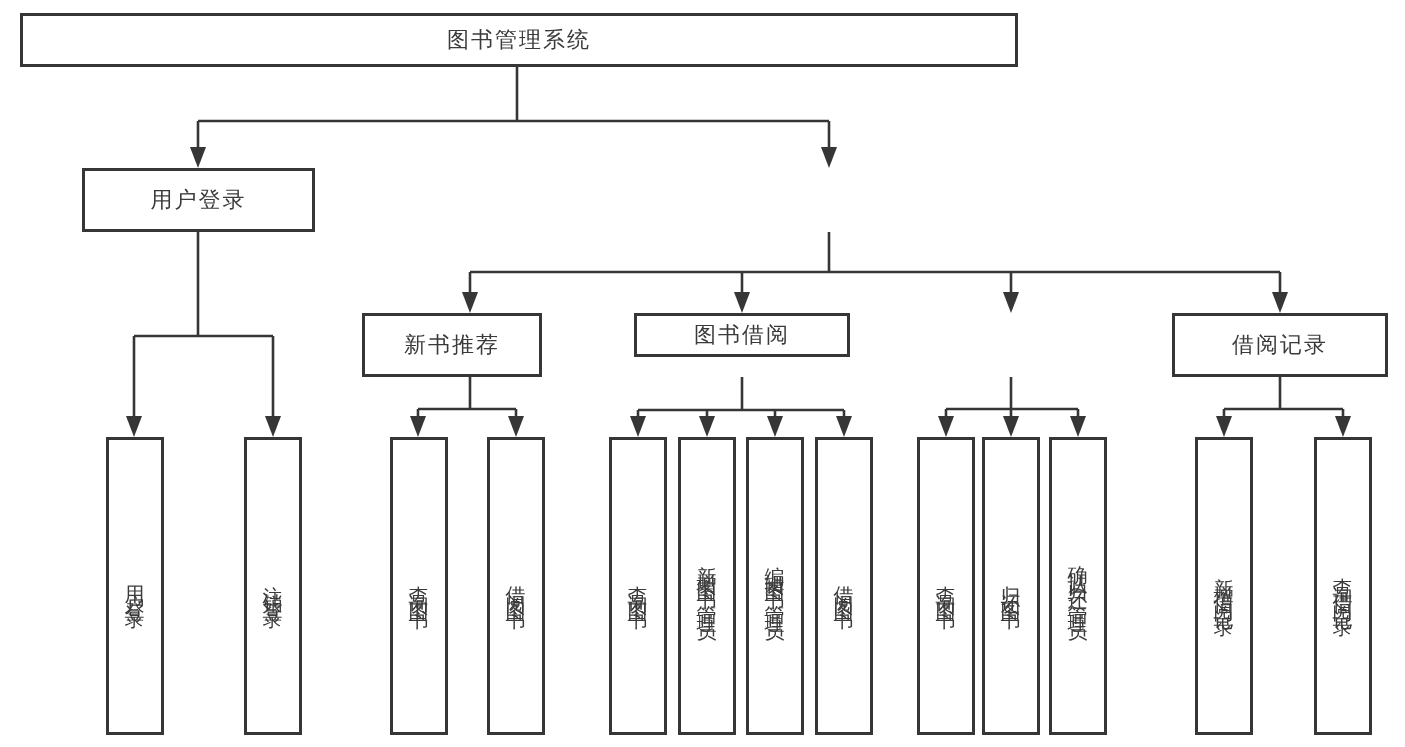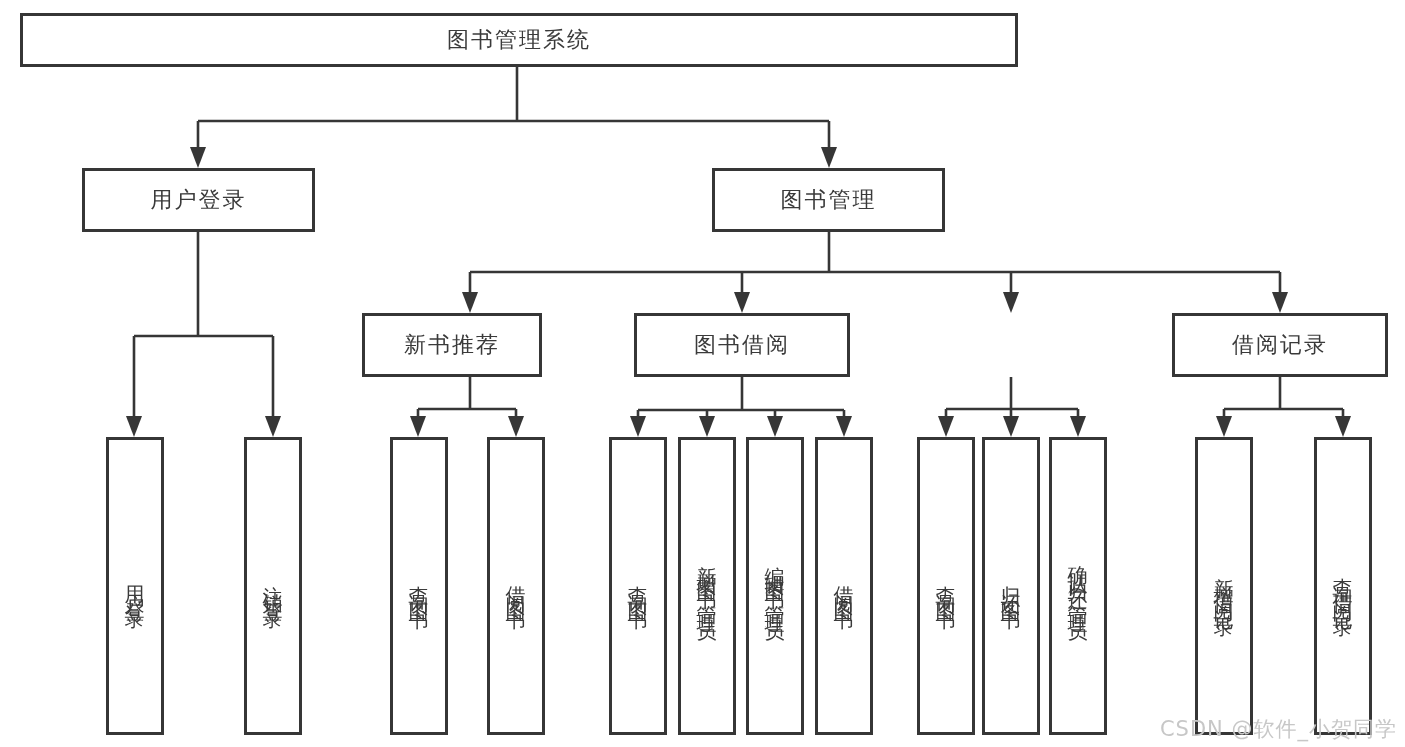--- a/index.html
+++ b/index.html
@@ -105,28 +105,25 @@
     </g>
   </svg>
 
   <div class="node h-node" style="left:20px; top:13px; width:998px; height:54px;">
     <span>图书管理系统</span>
   </div>
 
   <div class="node h-node" style="left:82px; top:168px; width:233px; height:64px;">
     <span>用户登录</span>
   </div>
-  <div class="node h-node" style="left:712px; top:168px; width:233px; height:64px;">
-    <span>图书管理</span>
-  </div>
 
   <div class="node h-node" style="left:362px; top:313px; width:180px; height:64px;">
     <span>新书推荐</span>
   </div>
-  <div class="node h-node" style="left:634px; top:313px; width:216px; height:64px;">
+  <div class="node h-node" style="left:634px; top:313px; width:216px; height:44px;">
     <span>图书借阅</span>
   </div>
   <div class="node h-node" style="left:1172px; top:313px; width:216px; height:64px;">
     <span>借阅记录</span>
   </div>
 
   <div class="node v-node" style="left:106px; top:437px; width:58px; height:298px;">
     <span>用户登录</span>
   </div>
   <div class="node v-node" style="left:244px; top:437px; width:58px; height:298px;">
@@ -163,15 +160,14 @@
     <span>确认归还（管理员）</span>
   </div>
 
   <div class="node v-node" style="left:1195px; top:437px; width:58px; height:298px;">
     <span>新增借阅记录</span>
   </div>
   <div class="node v-node" style="left:1314px; top:437px; width:58px; height:298px;">
     <span>查询借阅记录</span>
   </div>
 
-  <div class="watermark">CSDN @软件_小贺同学</div>
 
 </div>
 
 </body></html>

